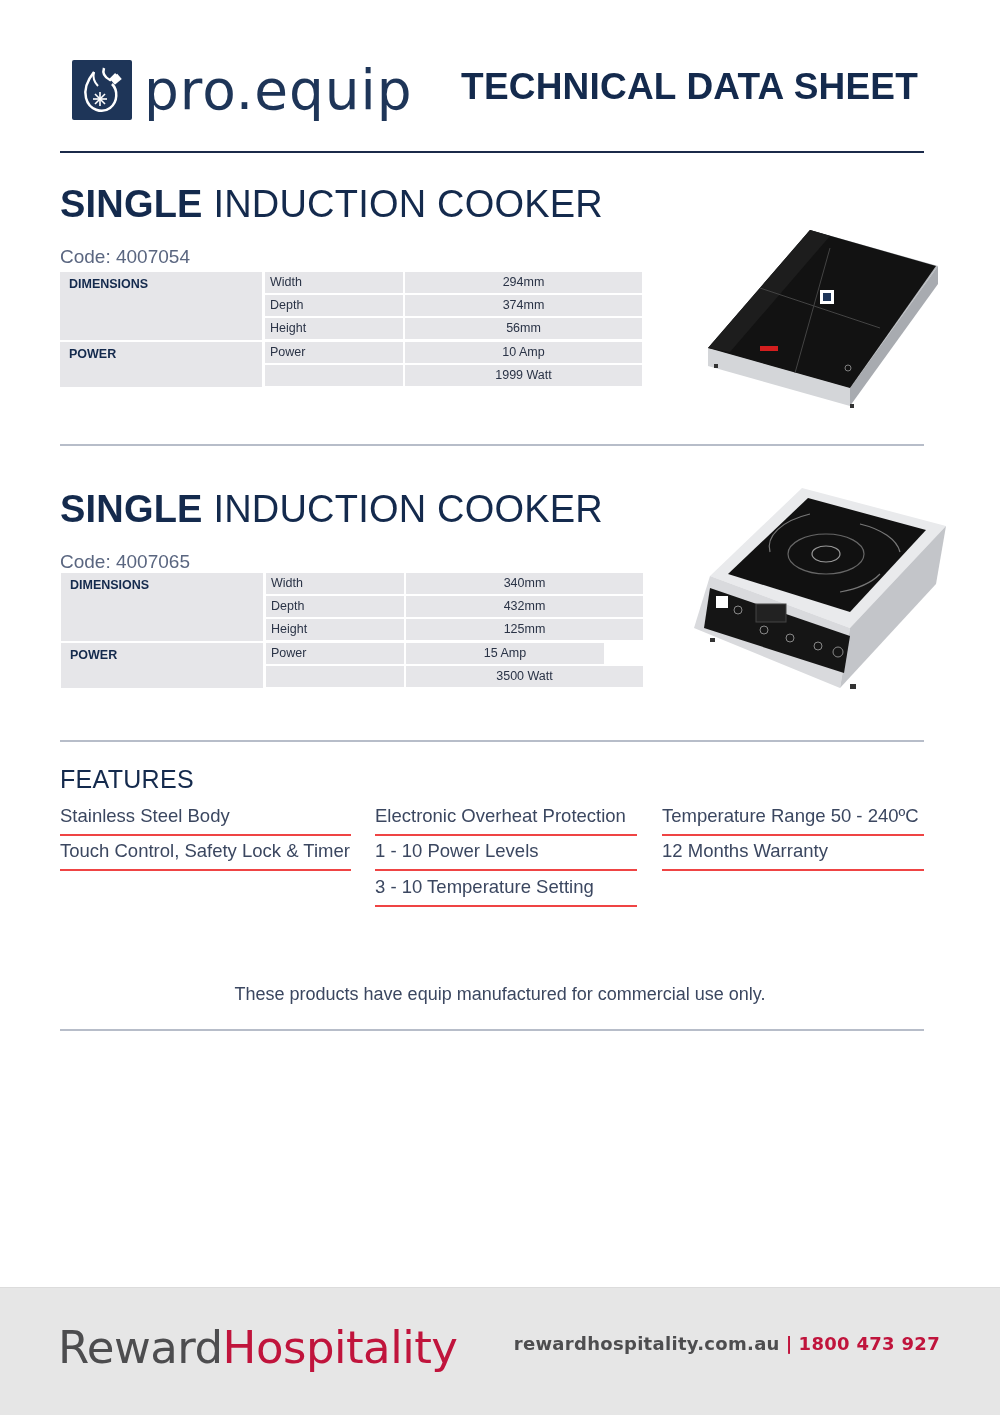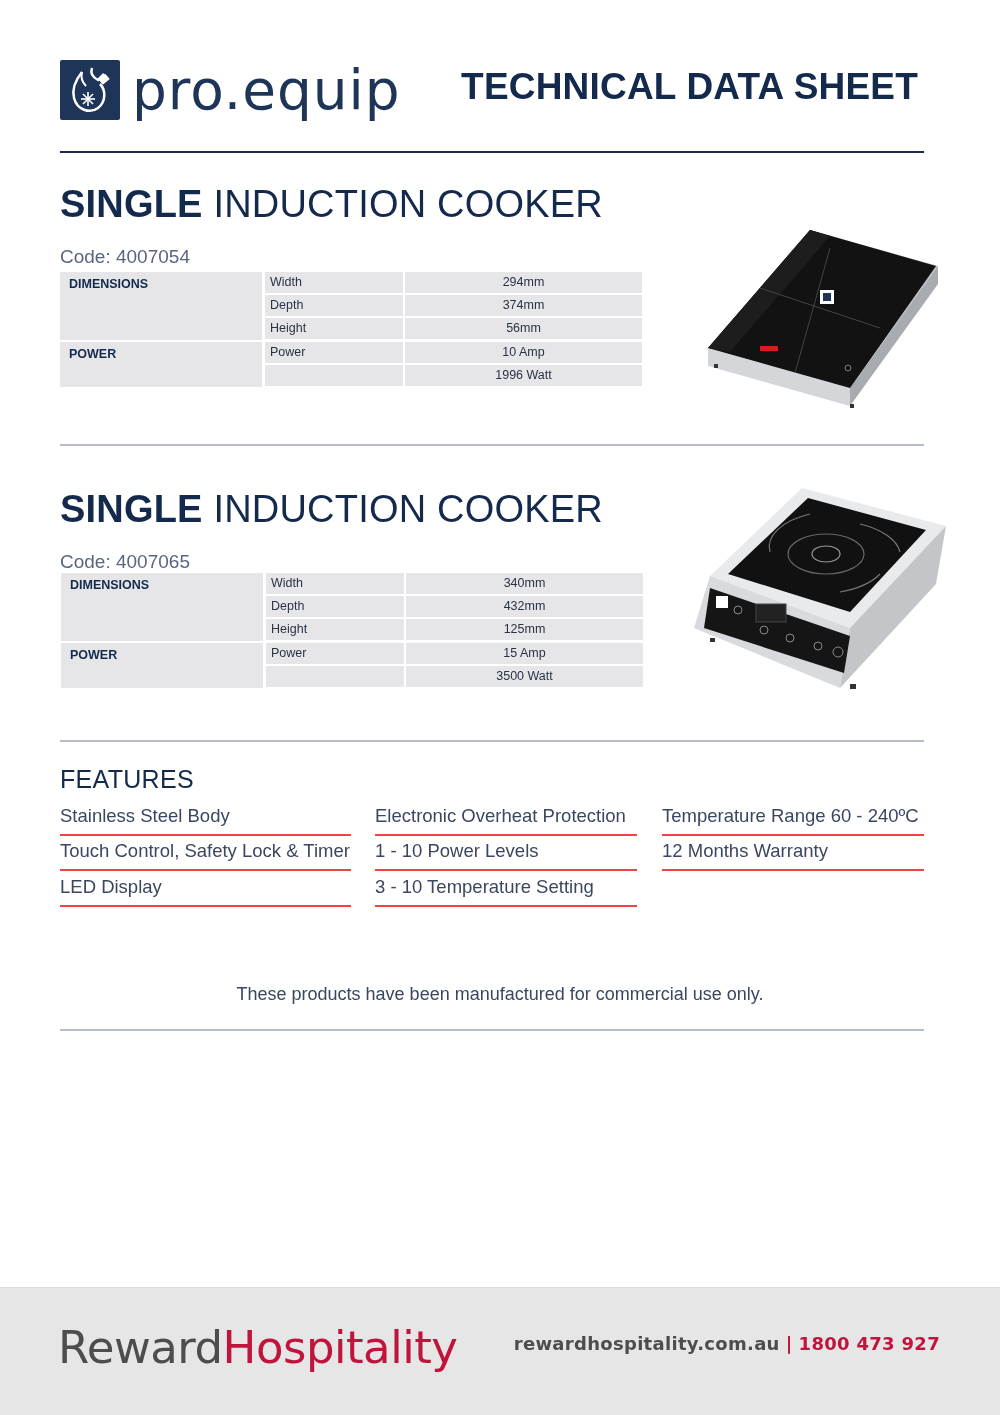--- a/index.html
+++ b/index.html
@@ -1,20 +1,20 @@
 <!DOCTYPE html>
 <html><head>
   <meta charset="utf-8">
   <style>
     * { box-sizing: border-box; margin: 0; padding: 0; }
     html, body { width: 1000px; height: 1415px; background: #ffffff; overflow: hidden; }
     body { position: relative; font-family: "Liberation Sans", "DejaVu Sans", sans-serif; color: #1b2a4a; }
 
     .header { position: absolute; left: 60px; top: 58px; width: 864px; height: 94px; }
-    .logo { position: absolute; left: 0; top: 2px; display: flex; align-items: flex-start; }
+    .logo { position: absolute; left: 12px; top: 2px; display: flex; align-items: flex-start; }
     .logo-mark { width: 60px; height: 60px; background: #1e3558; border-radius: 2px; position: relative; }
     .logo-mark svg { position: absolute; left: 0; top: 0; }
     .logo-text { margin-left: 12px; font-size: 56px; font-weight: 400; color: #1e3558; letter-spacing: 1px; line-height: 60px; font-family: "DejaVu Sans", sans-serif; transform: scaleX(0.98); transform-origin: left; }
     .doc-title { position: absolute; right: 6px; top: 8px; font-size: 37px; font-weight: 700; color: #142a4d; letter-spacing: 0.2px; font-family: "Liberation Sans", sans-serif; }
     .header-rule { position: absolute; left: 0; top: 93px; width: 864px; height: 2px; background: #1b2a4a; }
 
     .product { position: absolute; left: 60px; width: 890px; }
     .product-title { font-size: 38px; line-height: 44px; color: #142a4d; font-weight: 400; letter-spacing: 0.2px; }
     .product-title .bold { font-weight: 700; }
     .product-code { font-size: 19px; color: #5a6680; margin-top: 18px; line-height: 26px; }
@@ -85,21 +85,21 @@
     <div class="cell label" style="left:205px;top:23px;width:138px;">Depth</div>
     <div class="cell value" style="left:345px;top:23px;width:237px;">374mm</div>
 
     <div class="cell label" style="left:205px;top:46px;width:138px;">Height</div>
     <div class="cell value" style="left:345px;top:46px;width:237px;">56mm</div>
 
     <div class="cell label" style="left:205px;top:70px;width:138px;">Power</div>
     <div class="cell value" style="left:345px;top:70px;width:237px;text-align:center;">10 Amp</div>
 
     <div class="cell label" style="left:205px;top:93px;width:138px;"></div>
-    <div class="cell value" style="left:345px;top:93px;width:237px;">1996 Watt</div>
+    <div class="cell value" style="left:345px;top:93px;width:237px;">1999 Watt</div>
   </div>
 </div>
 
 <div class="product-image" style="left:700px;top:228px;">
   <svg width="245" height="185" viewBox="0 0 245 185">
     <polygon points="8,120 110,2 238,38 150,160" fill="#b9bcc0"></polygon>
     <polygon points="8,120 150,160 150,178 8,138" fill="#d4d6d9"></polygon>
     <polygon points="150,160 238,38 238,56 150,178" fill="#a8abb0"></polygon>
     <polygon points="8,120 110,2 236,38 150,160" fill="#121212"></polygon>
     <polygon points="8,120 110,2 130,8 30,124" fill="#1d1d1d"></polygon>
@@ -129,21 +129,21 @@
     <div class="cell label" style="left:205px;top:0;width:138px;">Width</div>
     <div class="cell value" style="left:345px;top:0;width:237px;">340mm</div>
 
     <div class="cell label" style="left:205px;top:23px;width:138px;">Depth</div>
     <div class="cell value" style="left:345px;top:23px;width:237px;">432mm</div>
 
     <div class="cell label" style="left:205px;top:46px;width:138px;">Height</div>
     <div class="cell value" style="left:345px;top:46px;width:237px;">125mm</div>
 
     <div class="cell label" style="left:205px;top:70px;width:138px;">Power</div>
-    <div class="cell value" style="left:345px;top:70px;width:237px;">15 Amp</div>
+    <div class="cell value" style="left:345px;top:70px;width:198px;">15 Amp</div>
 
     <div class="cell label" style="left:205px;top:93px;width:138px;"></div>
     <div class="cell value" style="left:345px;top:93px;width:237px;">3500 Watt</div>
   </div>
 </div>
 
 <div class="product-image" style="left:690px;top:488px;">
   <svg width="260" height="210" viewBox="0 0 260 210">
     <polygon points="20,88 112,0 256,38 160,140" fill="#e9eaec"></polygon>
     <polygon points="4,140 20,88 160,140 150,200" fill="#d9dadd"></polygon>
@@ -167,31 +167,30 @@
   </svg>
 </div>
 
 <div class="section-rule" style="top:740px;"></div>
 
 <div class="features">
   <div class="features-title">FEATURES</div>
 
   <div class="feature" style="left:0;top:36px;width:291px;">Stainless Steel Body</div>
   <div class="feature" style="left:0;top:71px;width:291px;">Touch Control, Safety Lock &amp; Timer</div>
-  <div class="feature" style="left:0;top:107px;width:291px;">LED Display</div>
 
   <div class="feature" style="left:315px;top:36px;width:262px;">Electronic Overheat Protection</div>
   <div class="feature" style="left:315px;top:71px;width:262px;">1 - 10 Power Levels</div>
   <div class="feature" style="left:315px;top:107px;width:262px;">3 - 10 Temperature Setting</div>
 
-  <div class="feature" style="left:602px;top:36px;width:262px;">Temperature Range 60 - 240ºC</div>
+  <div class="feature" style="left:602px;top:36px;width:262px;">Temperature Range 50 - 240ºC</div>
   <div class="feature" style="left:602px;top:71px;width:262px;">12 Months Warranty</div>
 </div>
 
-<div class="disclaimer">These products have been manufactured for commercial use only.</div>
+<div class="disclaimer">These products have equip manufactured for commercial use only.</div>
 <div class="section-rule" style="top:1029px;"></div>
 
 <div class="footer">
   <div class="brand">
     <span class="reward">Reward</span><span class="hosp">Hospitality</span>
   </div>
   <div class="contact">
     <span class="site">rewardhospitality.com.au</span><span class="sep">|</span><span class="phone">1800 473 927</span>
   </div>
 </div>

